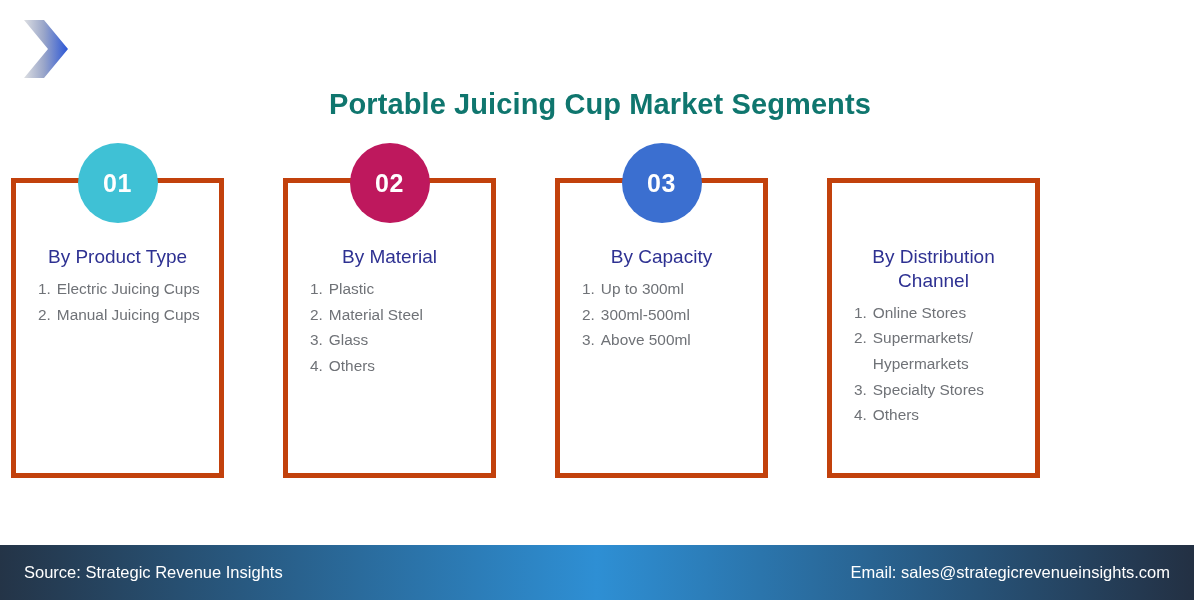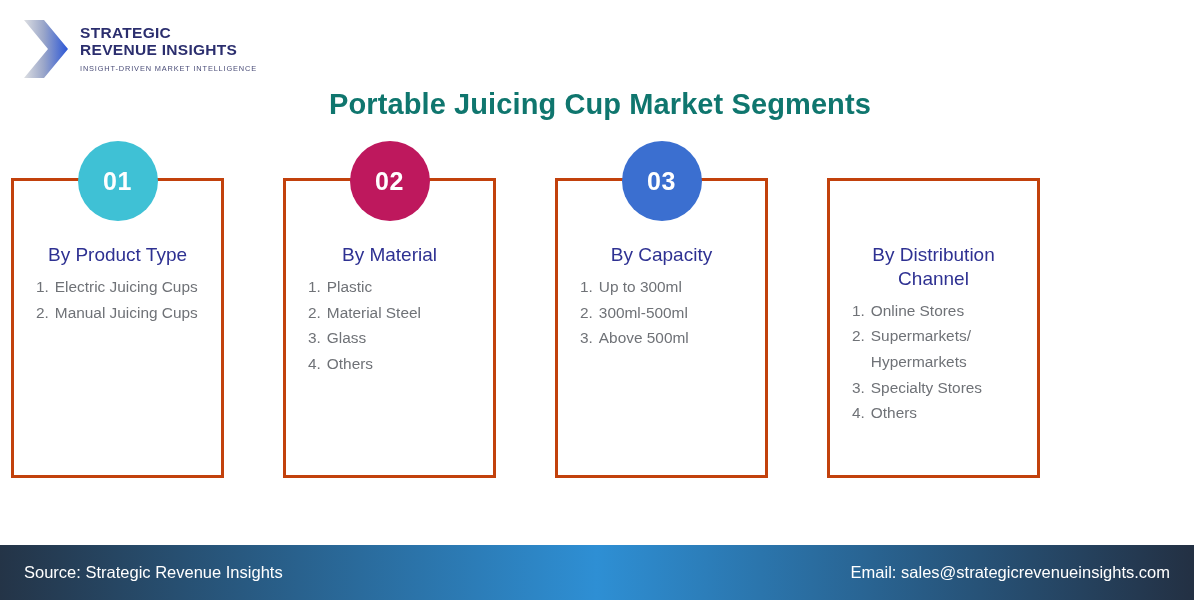--- a/index.html
+++ b/index.html
@@ -39,21 +39,21 @@
   
   #cards{
     position:absolute; left:11px; top:178px;
     width:1179px; height:300px;
     display:flex; gap:59px;
   }
   .card{
     position:relative;
     width:213px; height:300px;
     box-sizing:border-box;
-    border:3px solid #c2410c;
+    border:5px solid #c2410c;
     background:#ffffff;
   }
   .badge{
     position:absolute; left:50%; top:0;
     transform:translate(-50%,-50%);
     width:80px; height:80px; border-radius:50%;
     display:flex; align-items:center; justify-content:center;
     color:#ffffff; font-size:25px; font-weight:bold;
     letter-spacing:.5px;
   }
@@ -91,25 +91,20 @@
       <defs>
         <linearGradient id="chev" x1="0" y1="0" x2="1" y2="0">
           <stop offset="0%" stop-color="#dcdee2"></stop>
           <stop offset="45%" stop-color="#9aa6c9"></stop>
           <stop offset="100%" stop-color="#2b56d6"></stop>
         </linearGradient>
       </defs>
       <path d="M2 2 L22 2 L46 31 L22 60 L2 60 L26 31 Z" fill="url(#chev)"></path>
     </svg>
   </div>
-  <div id="logo-text">
-    <div class="logo-line" style="color: rgb(43, 46, 110);">STRATEGIC</div>
-    <div class="logo-line" style="color: rgb(43, 46, 110);">REVENUE INSIGHTS</div>
-    <div id="logo-tagline">INSIGHT-DRIVEN MARKET INTELLIGENCE</div>
-  </div>
 </div>
 
 <div id="page-title" style="color: #0f766e;">Portable Juicing Cup Market Segments</div>
 
 <div id="cards">
 
   <div class="card">
     <div class="badge" style="background: rgb(63, 193, 213);">01</div>
     <div class="card-body">
       <div class="card-heading">By Product Type</div>

